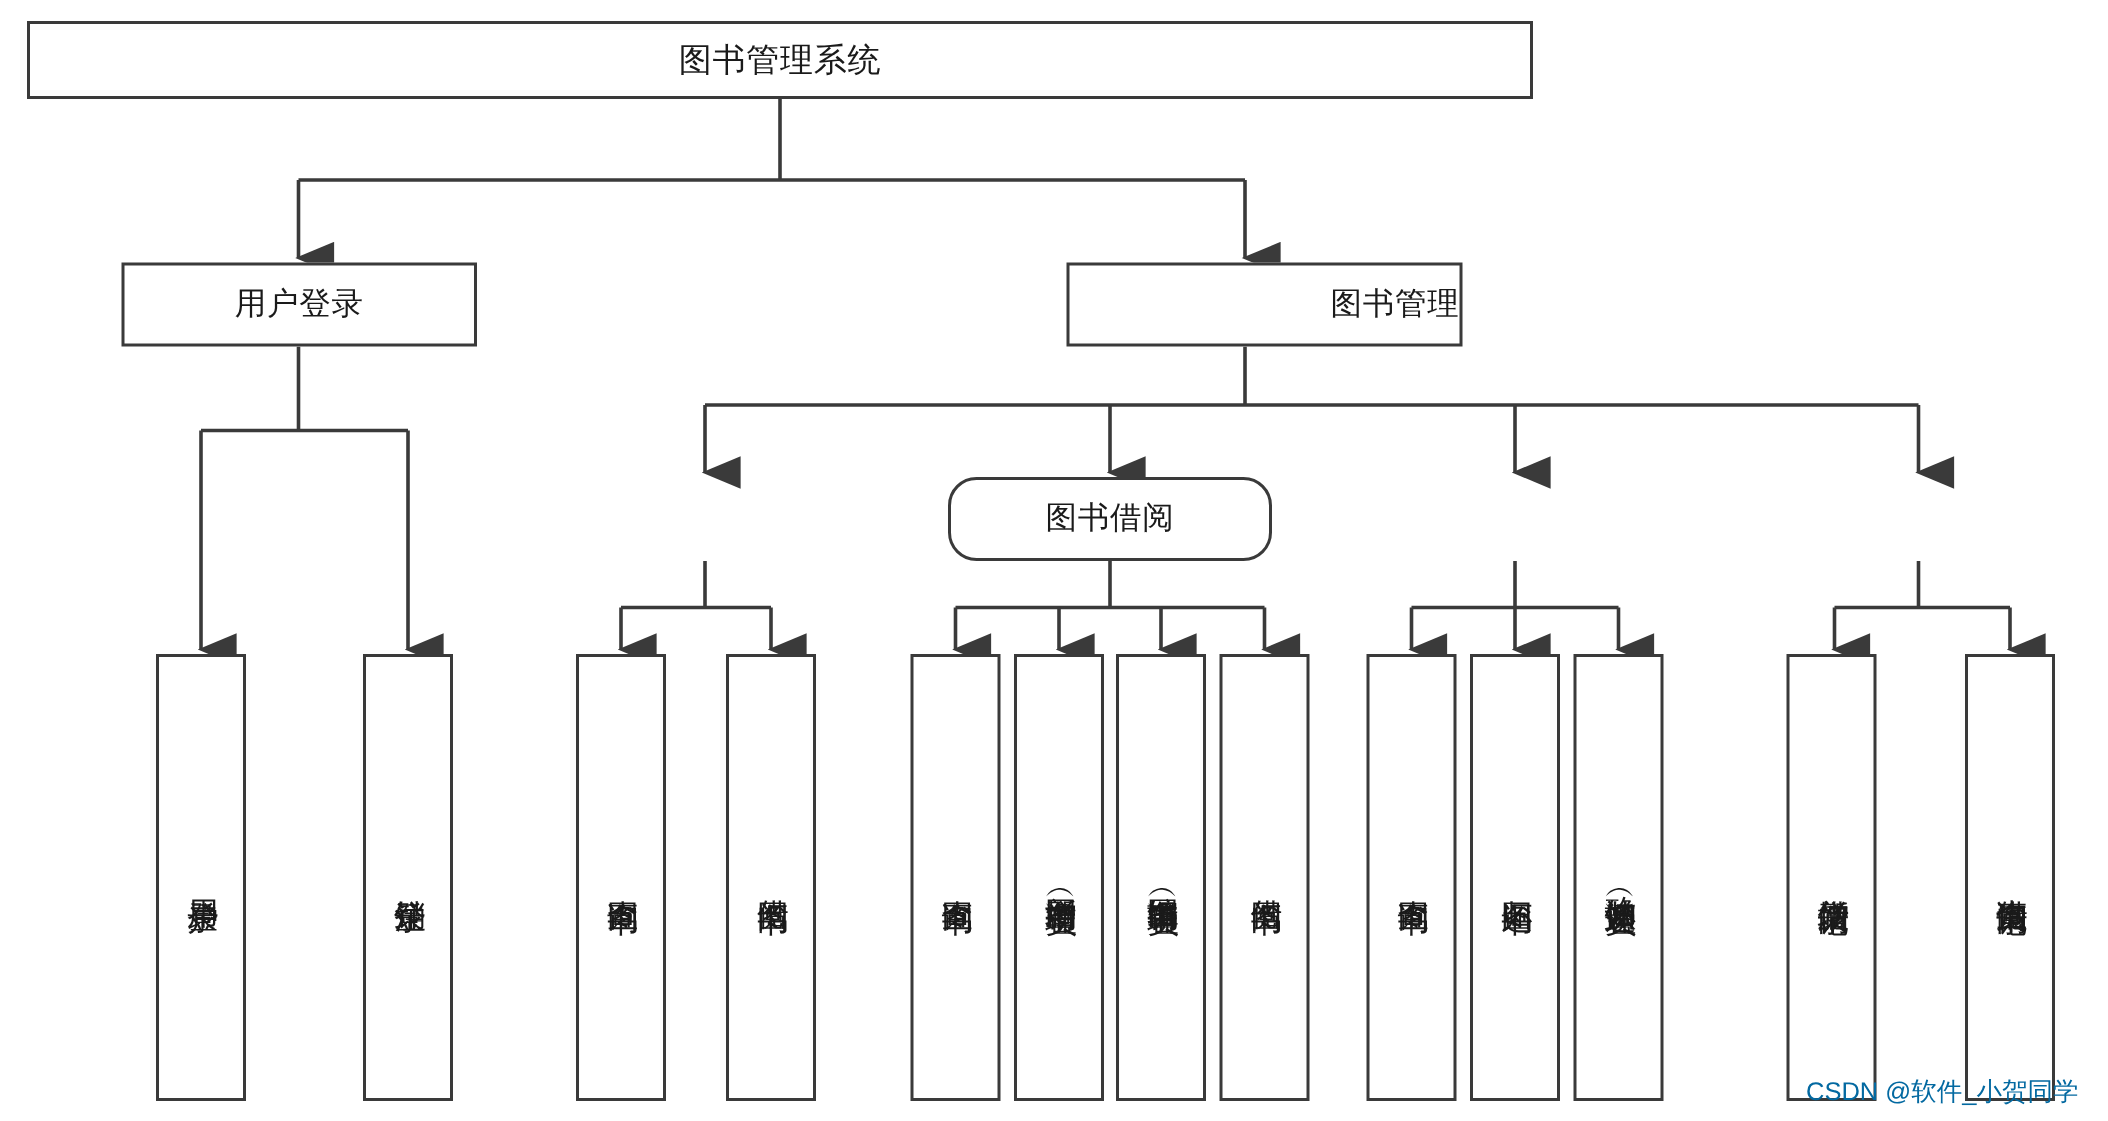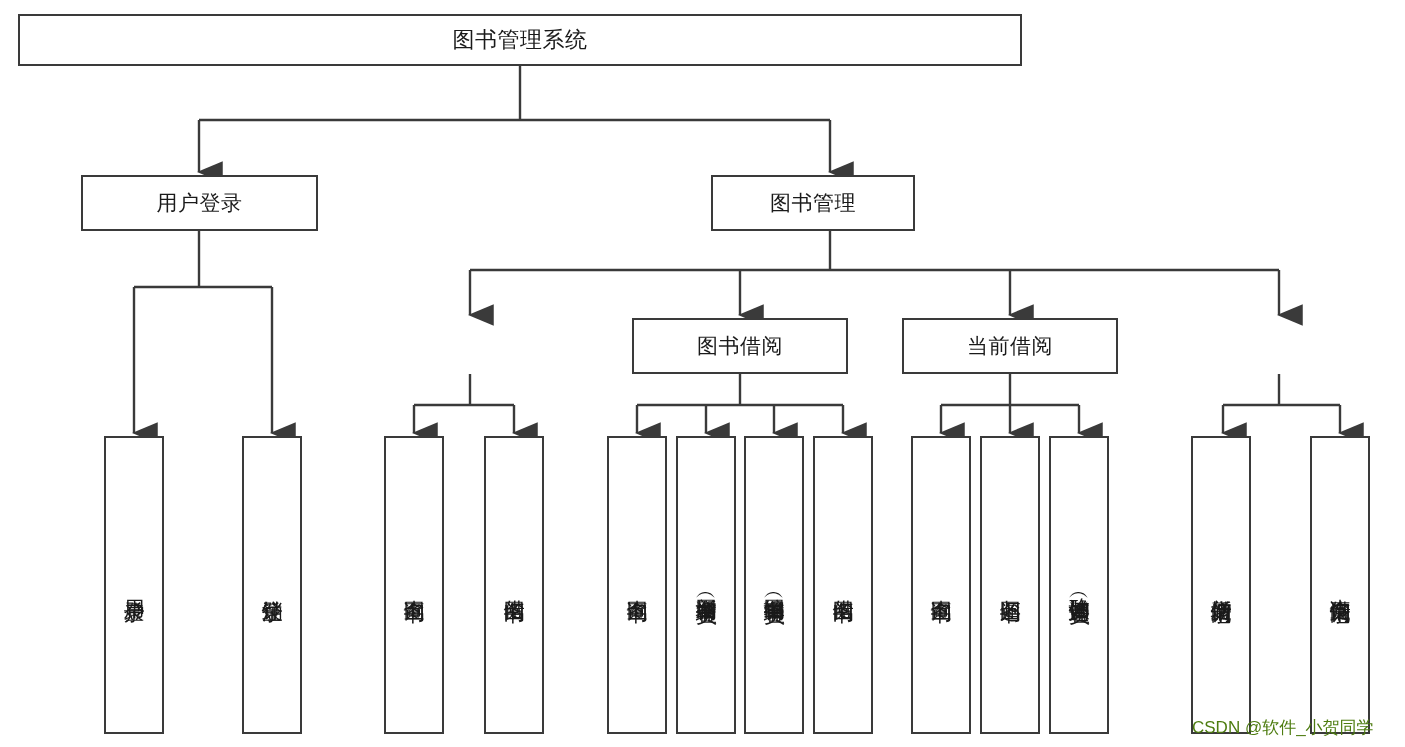--- a/index.html
+++ b/index.html
@@ -60,26 +60,27 @@
   .node.vert .label {
     writing-mode: vertical-rl;
     text-orientation: upright;
     font-size: 21px;
     line-height: 1.08;
     letter-spacing: 1px;
     white-space: nowrap;
   }
   .watermark {
     position: absolute;
-    color: #4d7c0f;
+    color: #0369a1;
     font-size: 17px;
     z-index: 5;
     white-space: nowrap;
     user-select: none;
     font-family: "Liberation Sans", "DejaVu Sans", sans-serif;
+    margin-left: 12px;
   }
 </style>
 </head>
 <body>
 
 <div id="canvas">
 
   <svg id="edges" viewBox="0 0 1405 747" xmlns="http://www.w3.org/2000/svg">
     <defs>
       <marker id="arrow" viewBox="0 0 10 12" refX="5" refY="11" markerWidth="9" markerHeight="11" orient="auto-start-reverse">
@@ -130,29 +131,26 @@
     </g>
   </svg>
 
   <div class="node horiz root" style="left:18px; top:14px; width:1004px; height:52px;">
     <span class="label">图书管理系统</span>
   </div>
 
   <div class="node horiz" style="left:81px; top:175px; width:237px; height:56px;">
     <span class="label">用户登录</span>
   </div>
-  <div class="node horiz" style="left:711px; top:175px; width:204px; height:56px;">
+  <div class="node horiz" style="left:711px; top:175px; width:264px; height:56px;justify-content:flex-end;">
     <span class="label">图书管理</span>
   </div>
 
-  <div class="node horiz" style="left:632px; top:318px; width:216px; height:56px;">
+  <div class="node horiz" style="left:632px; top:318px; width:216px; height:56px;border-radius:19px;">
     <span class="label">图书借阅</span>
-  </div>
-  <div class="node horiz" style="left:902px; top:318px; width:216px; height:56px;">
-    <span class="label">当前借阅</span>
   </div>
 
   <div class="node vert" style="left:104px; top:436px; width:60px; height:298px;">
     <span class="label">用户登录</span>
   </div>
   <div class="node vert" style="left:242px; top:436px; width:60px; height:298px;">
     <span class="label">注销登录</span>
   </div>
 
   <div class="node vert" style="left:384px; top:436px; width:60px; height:298px;">

